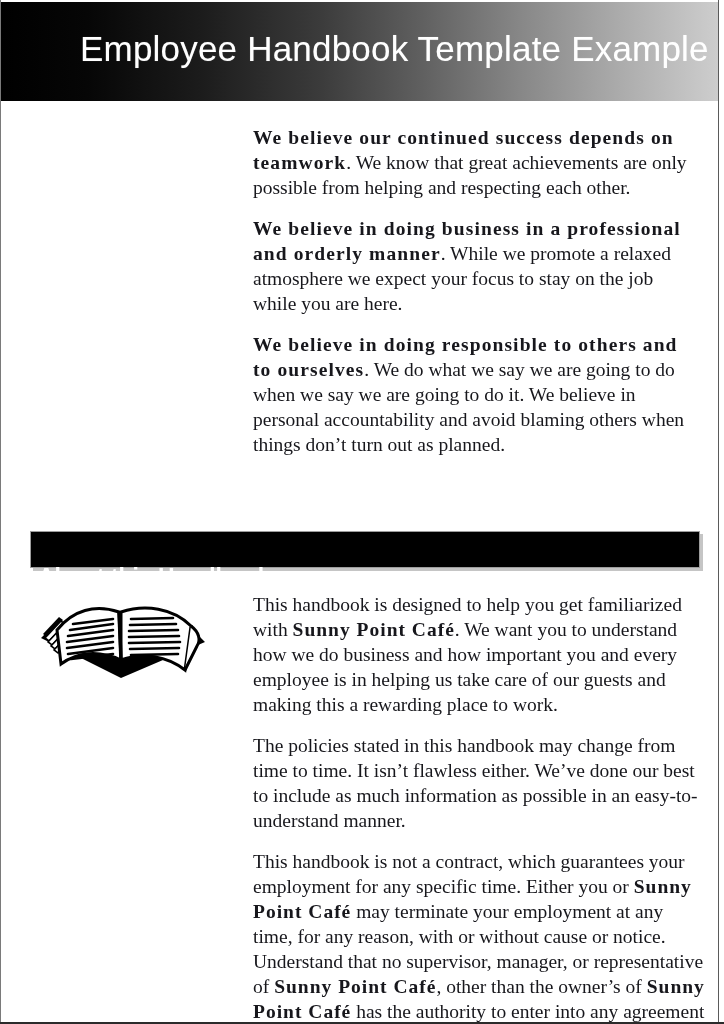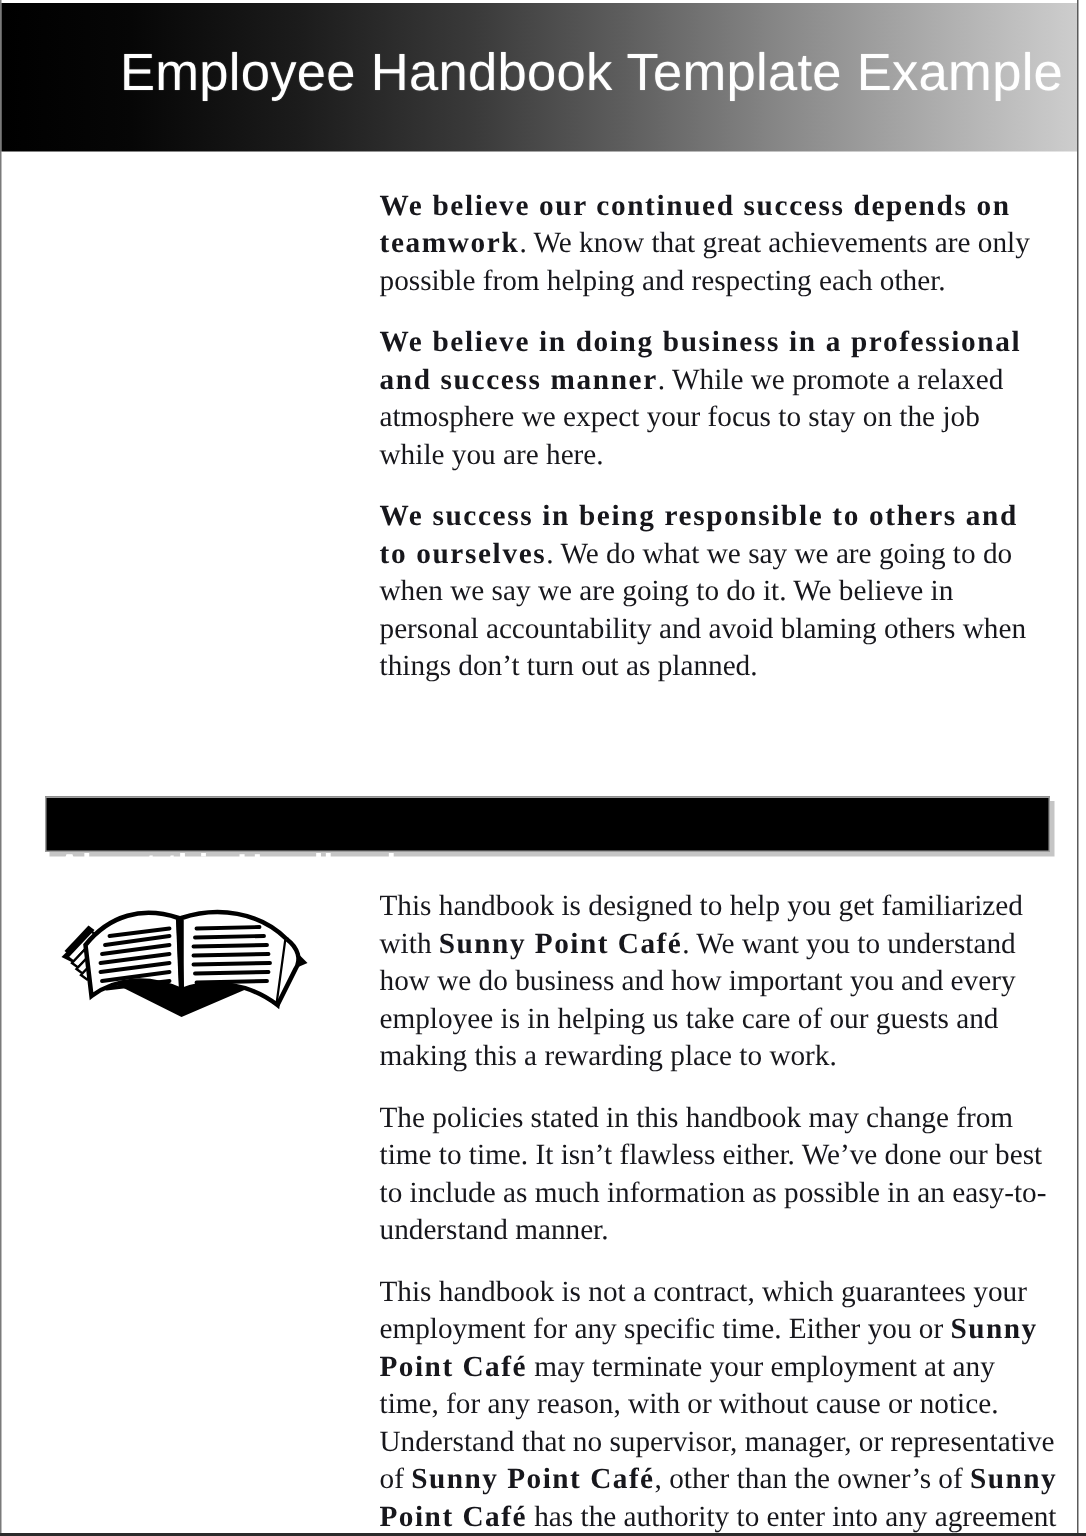--- a/index.html
+++ b/index.html
@@ -143,25 +143,25 @@
   </div>
 
   <div class="text-col" id="creed-block">
 
     <p>
       <span class="lead">We believe our continued success depends on teamwork</span><span>. We know that great achievements are only possible from helping and respecting each other.</span>
     </p>
 
 
     <p>
-      <span class="lead">We believe in doing business in a professional and success manner</span><span>.   While we promote a relaxed atmosphere we expect your focus to stay on the job while you are here.</span>
-    </p>
-
-    <p>
-      <span class="lead">We success in being responsible to others and to ourselves</span><span>. We do what we say we are going to do when we say we are going to do it. We believe in personal accountability and avoid blaming others when things don’t turn out as planned.</span>
+      <span class="lead">We believe in doing business in a professional and orderly manner</span><span>.   While we promote a relaxed atmosphere we expect your focus to stay on the job while you are here.</span>
+    </p>
+
+    <p>
+      <span class="lead">We believe in doing responsible to others and to ourselves</span><span>. We do what we say we are going to do when we say we are going to do it. We believe in personal accountability and avoid blaming others when things don’t turn out as planned.</span>
     </p>
 
   </div>
 
   <div class="section-bar">
     <div class="section-bar-title">About this Handbook</div>
   </div>
 
   <div class="book-icon">
     <svg viewBox="0 0 180 102" width="180" height="102" xmlns="http://www.w3.org/2000/svg">

